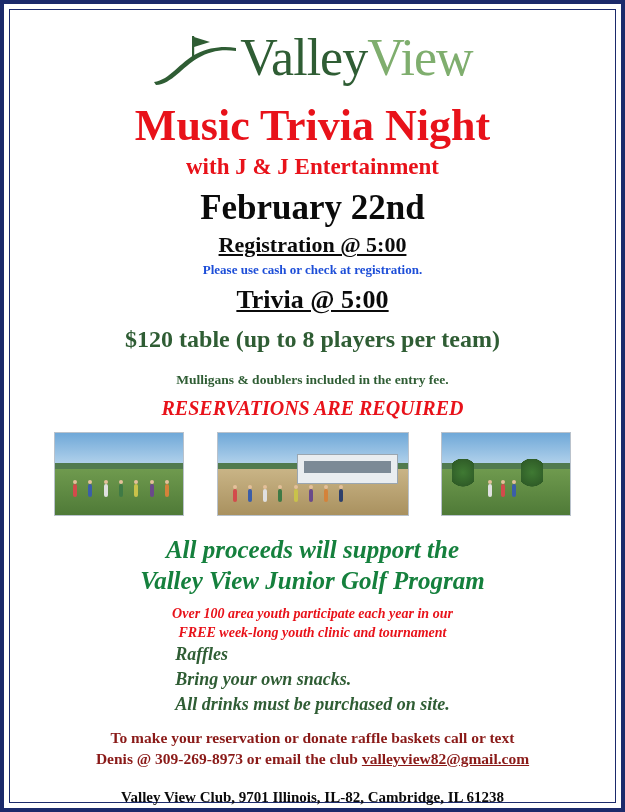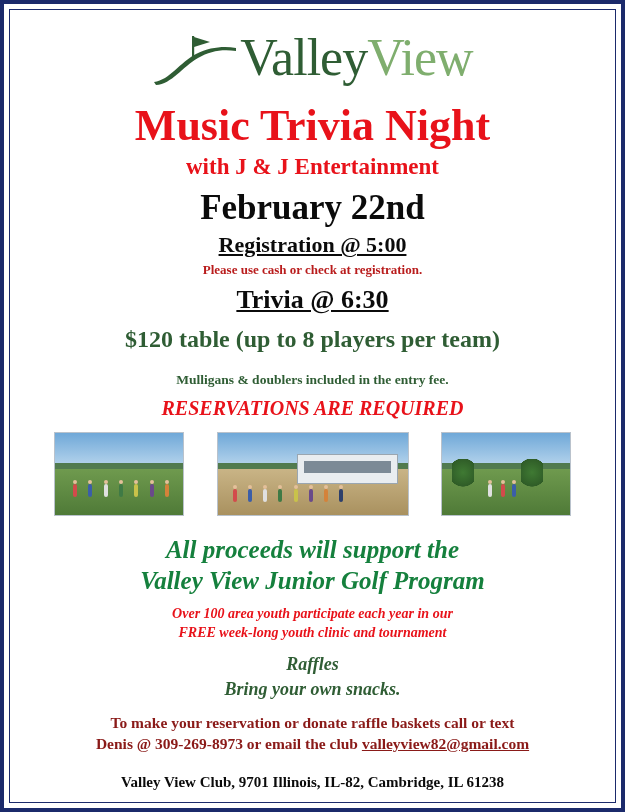--- a/index.html
+++ b/index.html
@@ -86,21 +86,21 @@
   .reg-line {
     color: #0b0b0b;
     font-size: 22px;
     font-weight: bold;
     line-height: 26px;
     margin-top: 4px;
     text-align: center;
     text-decoration: underline;
   }
   .reg-note {
-    color: #b91c1c;
+    color: #1d4ed8;
     font-size: 13px;
     font-weight: bold;
     line-height: 16px;
     margin-top: 4px;
     text-align: center;
   }
   .trivia-line {
     color: #0b0b0b;
     font-size: 26px;
     font-weight: bold;
@@ -237,22 +237,22 @@
     line-height: 19px;
     margin-top: 8px;
     text-align: center;
   }
   .extras {
     color: #2f5d34;
     font-size: 18px;
     font-weight: bold;
     font-style: italic;
     line-height: 25px;
-    margin-top: 10px;
-    text-align: center;
+    margin-top: 0;
+    text-align: left;
   }
 
   
   .contact {
     color: #8a1a18;
     font-size: 15.5px;
     font-weight: bold;
     line-height: 21px;
     margin-top: 10px;
     text-align: center;
@@ -287,21 +287,21 @@
         <span class="logo-valley">Valley</span><span class="logo-view">View</span>
       </div>
     </div>
 
     <div class="title">Music Trivia Night</div>
     <div class="subtitle">with J &amp; J Entertainment</div>
     <div class="date">February 22nd</div>
 
     <div class="reg-line">Registration @ 5:00</div>
     <div class="reg-note">Please use cash or check at registration.</div>
-    <div class="trivia-line">Trivia @ 6:30</div>
+    <div class="trivia-line">Trivia @ 5:00</div>
 
     <div class="price">$120 table (up to 8 players per team)</div>
     <div class="price-note">Mulligans &amp; doublers included in the entry fee.</div>
     <div class="reservations">RESERVATIONS ARE REQUIRED</div>
 
     <div class="photos">
       <div class="photo p1">
         <div class="sky"></div>
         <div class="treeline"></div>
         <div class="ground"></div>
@@ -346,20 +346,21 @@
       <div>Valley View Junior Golf Program</div>
     </div>
     <div class="proceeds-note">
       <div>Over 100 area youth participate each year in our</div>
       <div>FREE week-long youth clinic and tournament</div>
     </div>
 
     <div class="extras">
       <div>Raffles</div>
       <div>Bring your own snacks.</div>
+      <div>All drinks must be purchased on site.</div>
     </div>
 
     <div class="contact">
       <div>To make your reservation or donate raffle baskets call or text</div>
       <div>
         <span>Denis @ 309-269-8973 or email the club </span><span class="email-link">valleyview82@gmail.com</span>
       </div>
     </div>
     <div class="address">Valley View Club, 9701 Illinois, IL-82, Cambridge, IL 61238</div>
 

